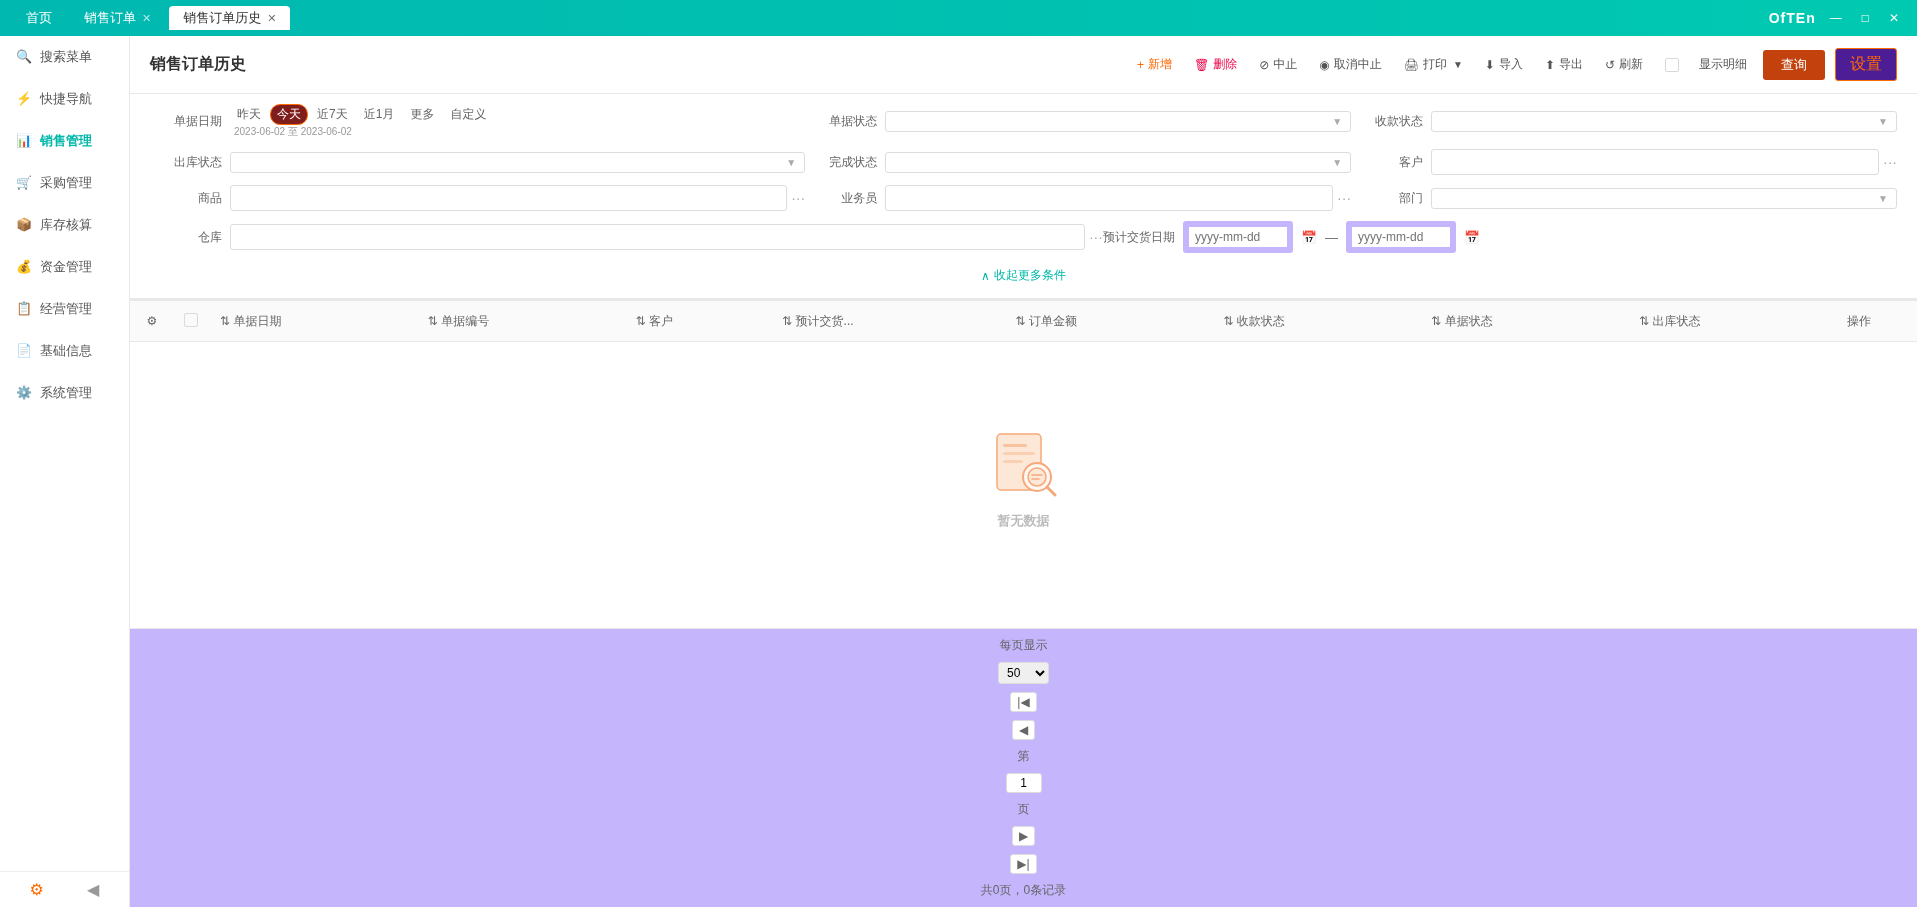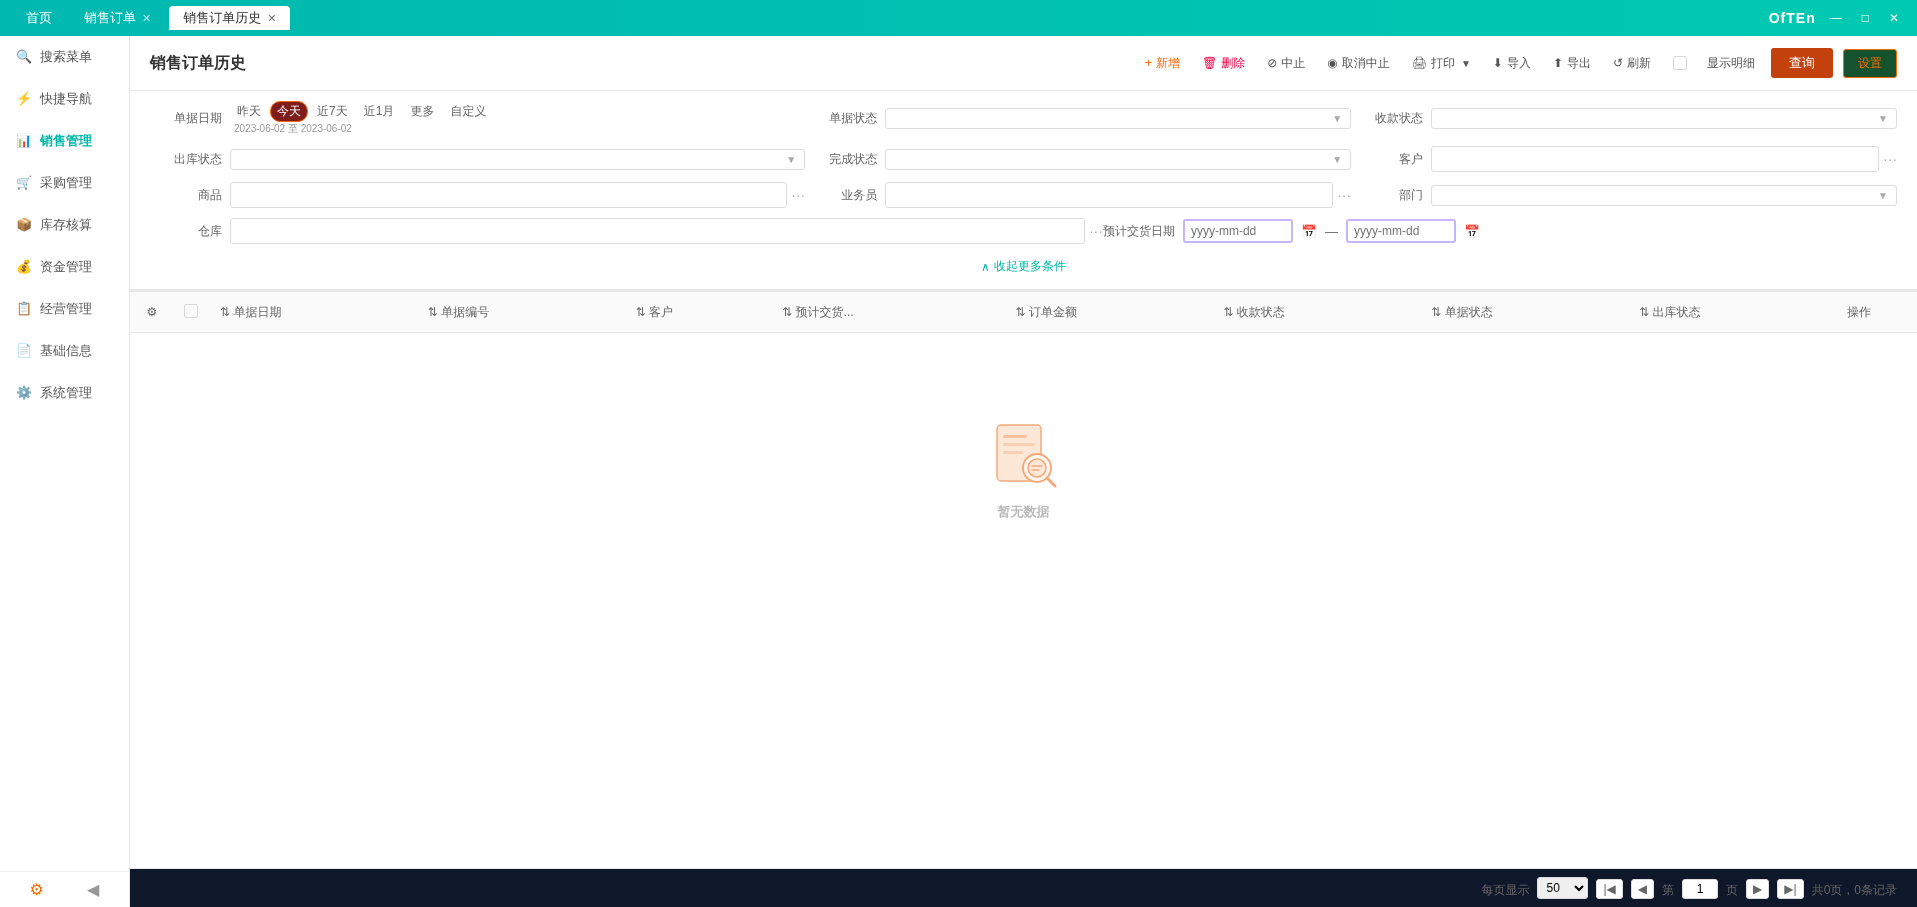--- a/index.html
+++ b/index.html
@@ -28,56 +28,56 @@
 
     
     .page-header { background: #fff; padding: 12px 20px 0 20px; border-bottom: 1px solid #e8e8e8; flex-shrink: 0; }
     .page-title-row { display: flex; align-items: center; justify-content: space-between; margin-bottom: 12px; }
     .page-title { font-size: 16px; font-weight: 600; color: #333; }
     .toolbar { display: flex; align-items: center; gap: 10px; }
     .toolbar-btn { display: flex; align-items: center; gap: 4px; font-size: 12px; color: #555; cursor: pointer; padding: 4px 6px; border-radius: 3px; }
     .toolbar-btn.orange { color: #f60; }
     .toolbar-btn.red { color: #e04; }
     .btn-query { background: #c2410c; color: #fff; border: none; padding: 6px 18px; border-radius: 3px; cursor: pointer; font-size: 13px; }
-    .btn-setting { background: #14532d; color: #ff6a00; border: 1px solid #ff6a00; padding: 5px 14px; border-radius: 3px; cursor: pointer; font-size: 12px; }
+    .btn-setting { background: #4c1d95; color: #ff6a00; border: 1px solid #ff6a00; padding: 5px 14px; border-radius: 3px; cursor: pointer; font-size: 16px; }
 
     
     .filter-area { background: #fff; padding: 10px 20px; border-bottom: 1px solid #e8e8e8; flex-shrink: 0; }
     .filter-row { display: flex; align-items: center; margin-bottom: 10px; gap: 0; }
     .filter-label { width: 80px; color: #666; font-size: 12px; flex-shrink: 0; text-align: right; padding-right: 8px; }
     .filter-control { flex: 1; display: flex; align-items: center; }
     .date-quick { display: flex; align-items: center; gap: 2px; font-size: 12px; }
     .date-btn { padding: 1px 6px; border-radius: 10px; cursor: pointer; color: #666; border: 1px solid transparent; }
     .date-btn.active { background: #7f1d1d; color: #fff; border-color: #ff6a00; border-radius: 10px; }
     .date-range { color: #999; font-size: 10px; margin-left: 4px; }
     .select-box { border: 1px solid #ddd; border-radius: 3px; padding: 4px 8px; font-size: 12px; min-width: 160px; display: flex; align-items: center; justify-content: space-between; cursor: pointer; background: #fff; color: #999; }
     .select-box .arrow { color: #aaa; font-size: 10px; }
     .input-box { border: 1px solid #ddd; border-radius: 3px; padding: 4px 8px; font-size: 12px; min-width: 160px; color: #999; background: #fff; }
     .dots-btn { color: #aaa; cursor: pointer; margin-left: 4px; font-size: 14px; }
     .filter-col { display: flex; align-items: center; flex: 1; }
-    .date-input { border: 2px solid #c4b5fd; border-radius: 3px; padding: 3px 6px; font-size: 12px; width: 110px; color: #bbb; }
+    .date-input { border: 6px solid #c4b5fd; border-radius: 3px; padding: 3px 6px; font-size: 12px; width: 110px; color: #bbb; }
     .date-dash { margin: 0 4px; color: #666; }
     .cal-icon { color: #aaa; margin-left: 4px; cursor: pointer; }
     .collapse-btn { text-align: center; color: #00b8a9; font-size: 12px; cursor: pointer; padding: 4px 0; display: flex; align-items: center; justify-content: center; gap: 4px; }
 
     
     .table-area { flex: 1; overflow: auto; background: #fff; margin: 10px 0 0 0; }
     .data-table { width: 100%; border-collapse: collapse; font-size: 12px; }
     .data-table th { background: #fafafa; border-bottom: 1px solid #e8e8e8; border-top: 1px solid #e8e8e8; padding: 8px 10px; text-align: left; color: #666; font-weight: normal; white-space: nowrap; }
     .data-table td { padding: 8px 10px; border-bottom: 1px solid #f0f0f0; color: #333; }
     .th-settings { width: 40px; }
     .th-check { width: 36px; }
     .th-ops { width: 80px; }
 
     
     .empty-state { display: flex; flex-direction: column; align-items: center; justify-content: center; padding: 80px 0; }
     .empty-text { color: #bbb; font-size: 13px; }
 
     
-    .footer { background: #0f172a; border-top: 1px solid #e8e8e8; padding: 8px 20px; display: flex; align-items: flex-end; justify-content: flex-end; gap: 8px; font-size: 12px; color: #666; flex-shrink: 0; }
+    .footer { background: #c4b5fd; border-top: 1px solid #e8e8e8; padding: 8px 20px; display: flex; align-items: center; justify-content: flex-end; gap: 8px; font-size: 12px; color: #666; flex-shrink: 0; flex-direction: column; }
     .page-size-select { border: 1px solid #ddd; border-radius: 3px; padding: 2px 4px; font-size: 12px; }
     .page-nav-btn { padding: 2px 6px; border: 1px solid #ddd; border-radius: 3px; cursor: pointer; background: #fff; color: #666; font-size: 12px; }
     .page-nav-btn:disabled { color: #ccc; cursor: default; }
     .page-input { border: 1px solid #ddd; border-radius: 3px; padding: 2px 4px; width: 36px; text-align: center; font-size: 12px; }
 
     
     .checkbox { width: 14px; height: 14px; border: 1px solid #d9d9d9; border-radius: 2px; display: inline-block; }
 
     
     .gear-btn { width: 24px; height: 24px; display: flex; align-items: center; justify-content: center; cursor: pointer; color: #666; }

